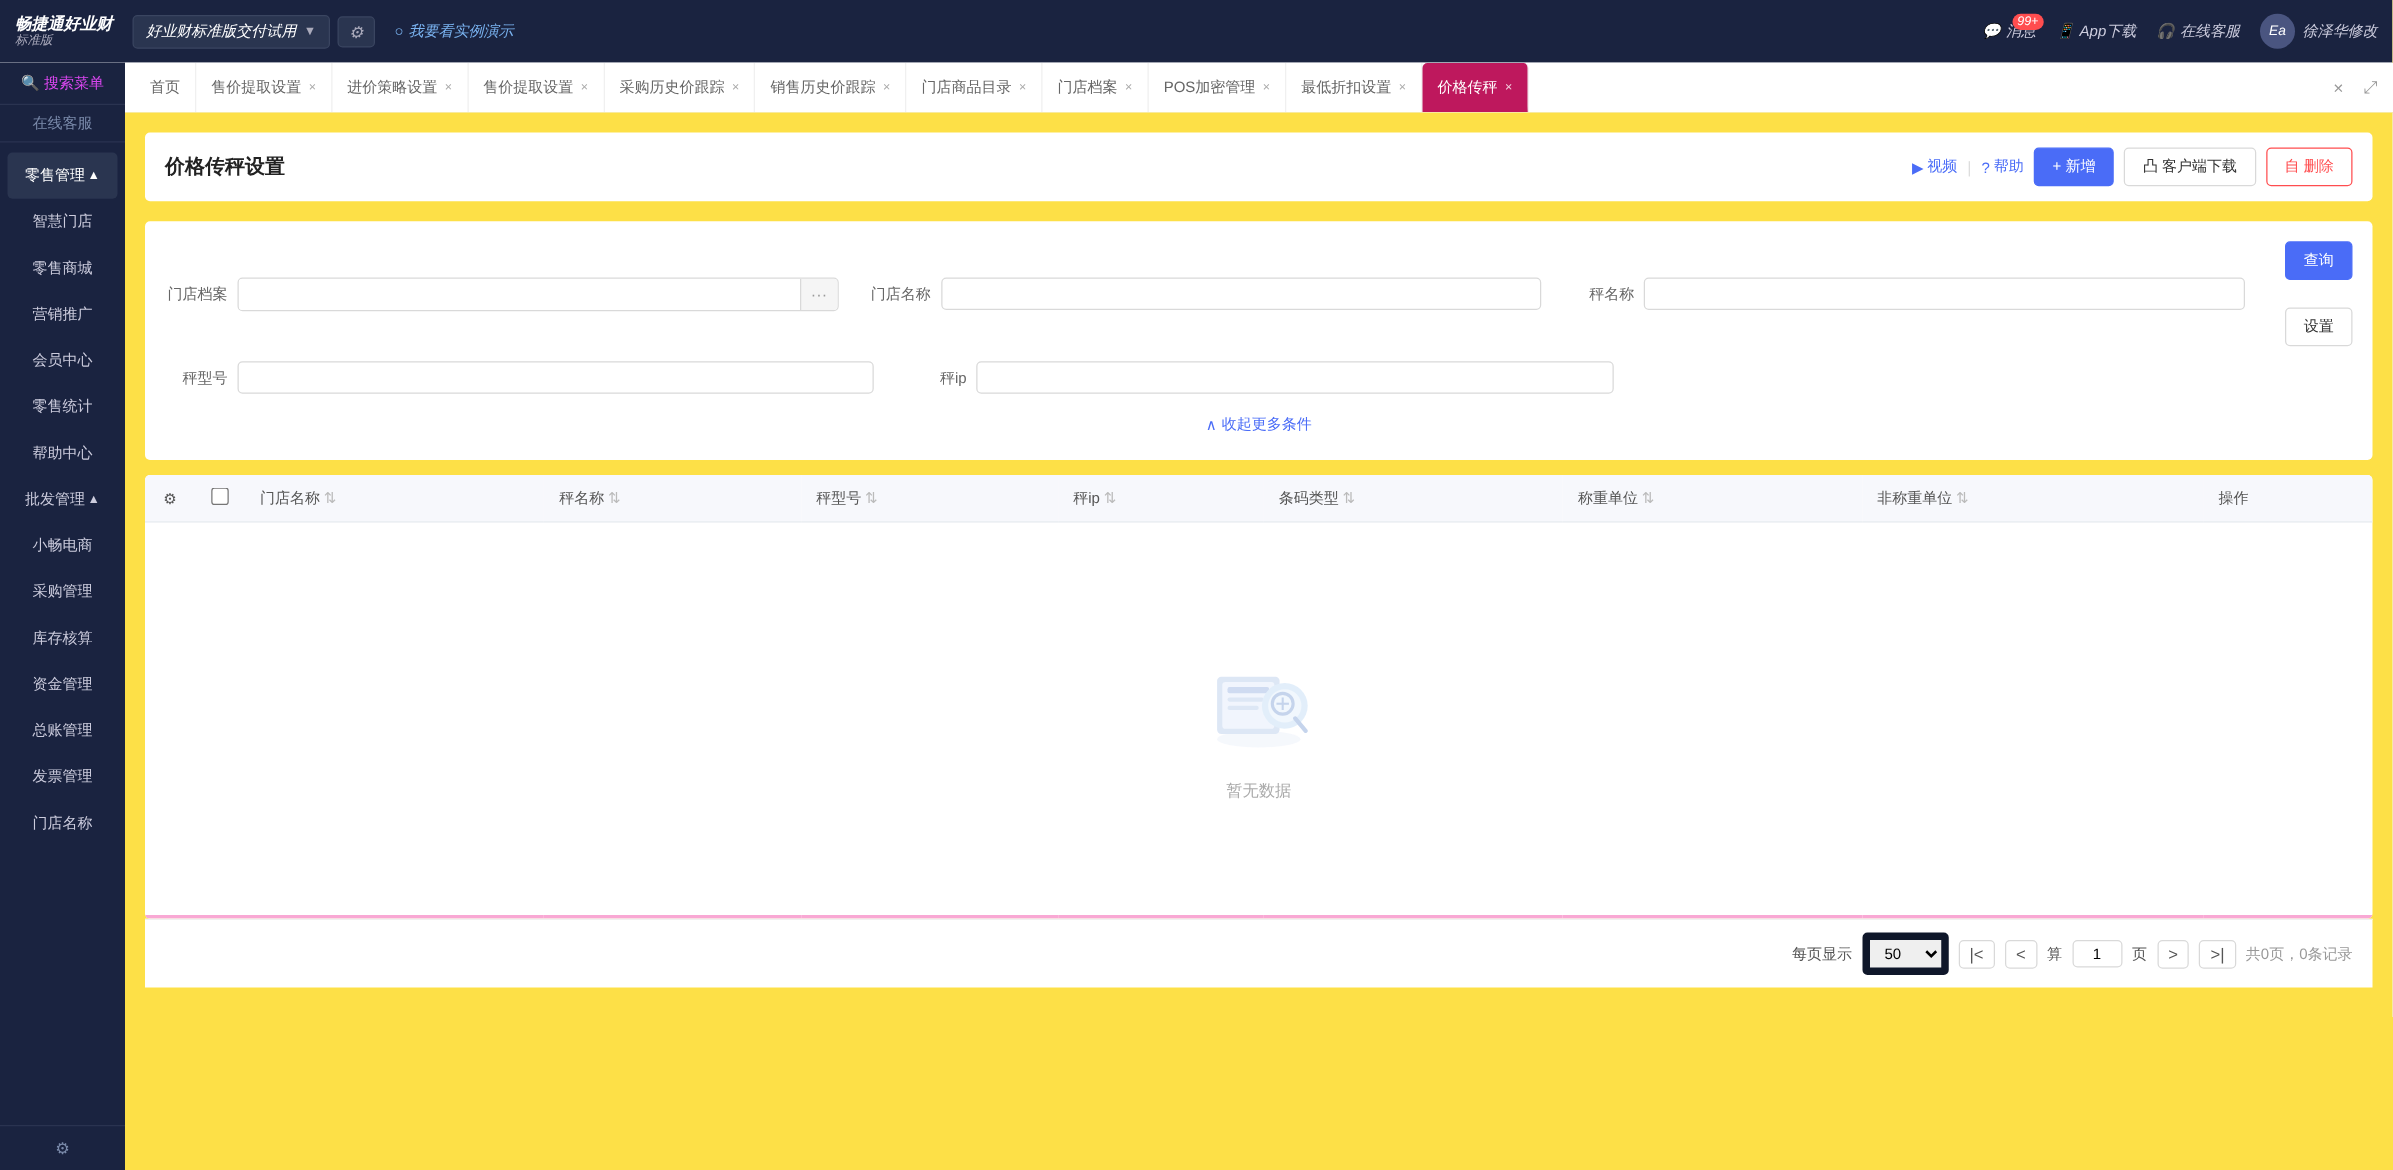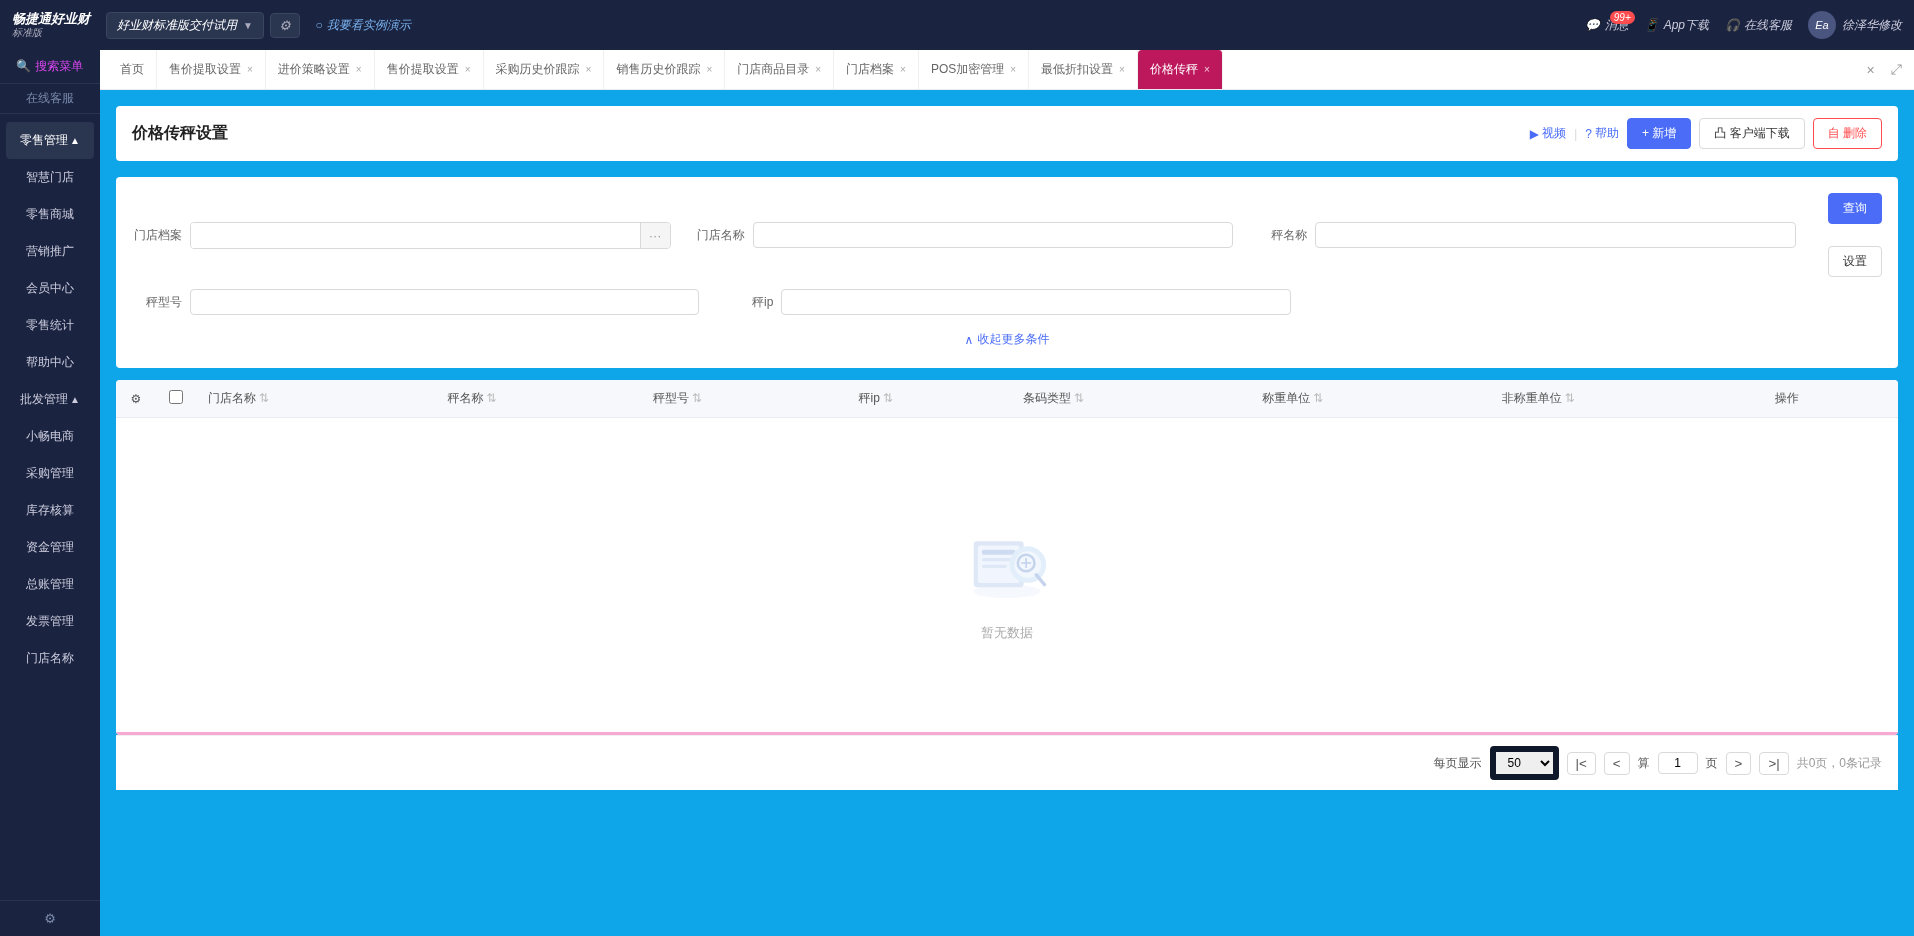--- a/index.html
+++ b/index.html
@@ -43,21 +43,21 @@
     .tab-bar::-webkit-scrollbar { height: 2px; }
     .tab-item { display: flex; align-items: center; padding: 0 12px; height: 40px; font-size: 12px; color: #666; cursor: pointer; white-space: nowrap; border-right: 1px solid #f0f0f0; flex-shrink: 0; }
     .tab-item.active { color: #fff; background: #be185d; border-radius: 4px 4px 0 0; }
     .tab-item .close-x { margin-left: 6px; font-size: 10px; color: #aaa; }
     .tab-item.active .close-x { color: rgba(255,255,255,0.8); }
     .tab-bar-end { display: flex; align-items: center; margin-left: auto; gap: 8px; }
     .tab-close-btn { font-size: 14px; color: #999; cursor: pointer; padding: 4px; }
     .tab-expand-btn { font-size: 14px; color: #999; cursor: pointer; padding: 4px; }
 
     
-    .page-content { flex: 1; overflow-y: auto; padding: 16px; background: #0ea5e9; }
+    .page-content { flex: 1; overflow-y: auto; padding: 16px; background: #fde047; }
     .page-header { display: flex; align-items: center; justify-content: space-between; margin-bottom: 16px; background: #fff; padding: 12px 16px; border-radius: 4px; }
     .page-title { font-size: 16px; font-weight: bold; color: #222; }
     .page-actions { display: flex; align-items: center; gap: 8px; }
     .action-link { color: #4a6cf7; font-size: 12px; cursor: pointer; display: flex; align-items: center; gap: 3px; }
     .divider-v { color: #ddd; }
     .btn { border-radius: 4px; padding: 6px 14px; font-size: 12px; cursor: pointer; border: 1px solid; display: flex; align-items: center; gap: 4px; }
     .btn-primary { background: #4a6cf7; color: #fff; border-color: #4a6cf7; }
     .btn-default { background: #fff; color: #333; border-color: #d9d9d9; }
     .btn-danger { background: #fff; color: #ff4d4f; border-color: #ff4d4f; }
 

